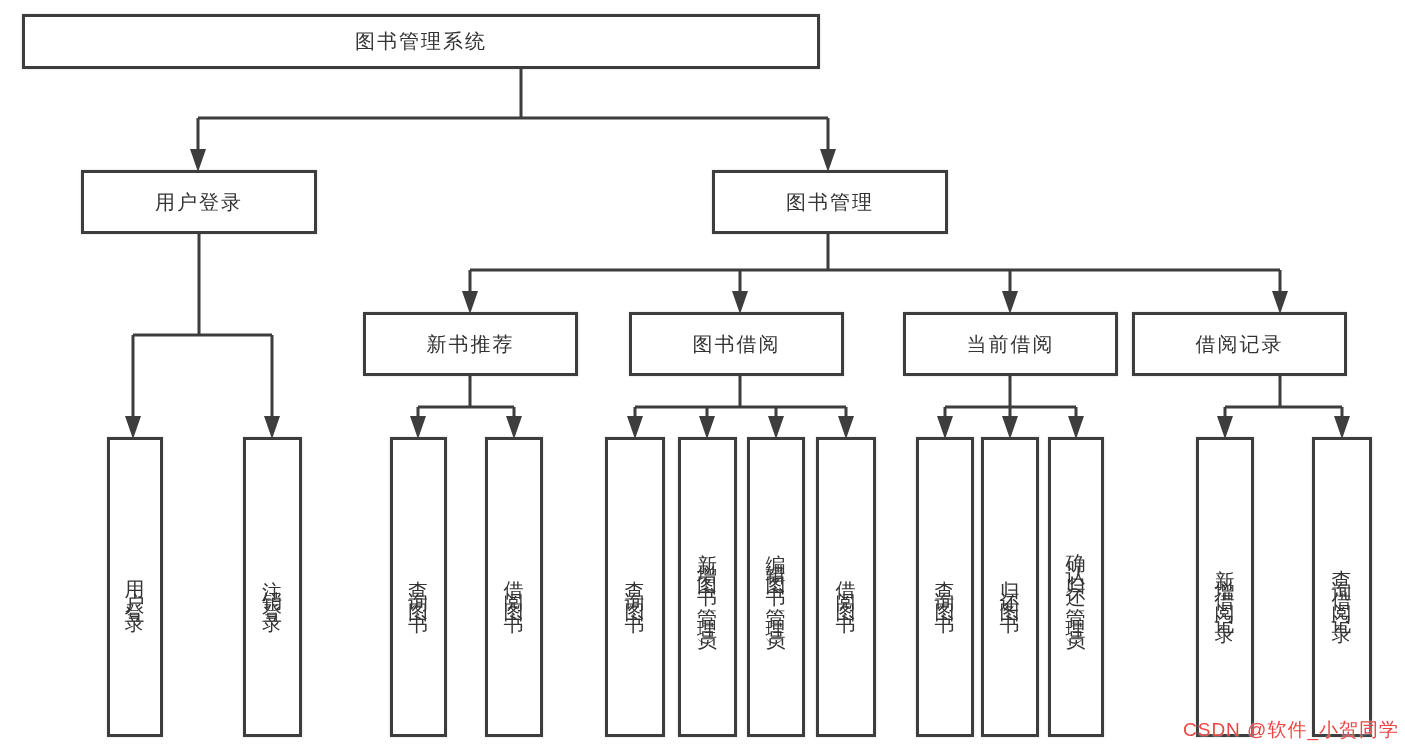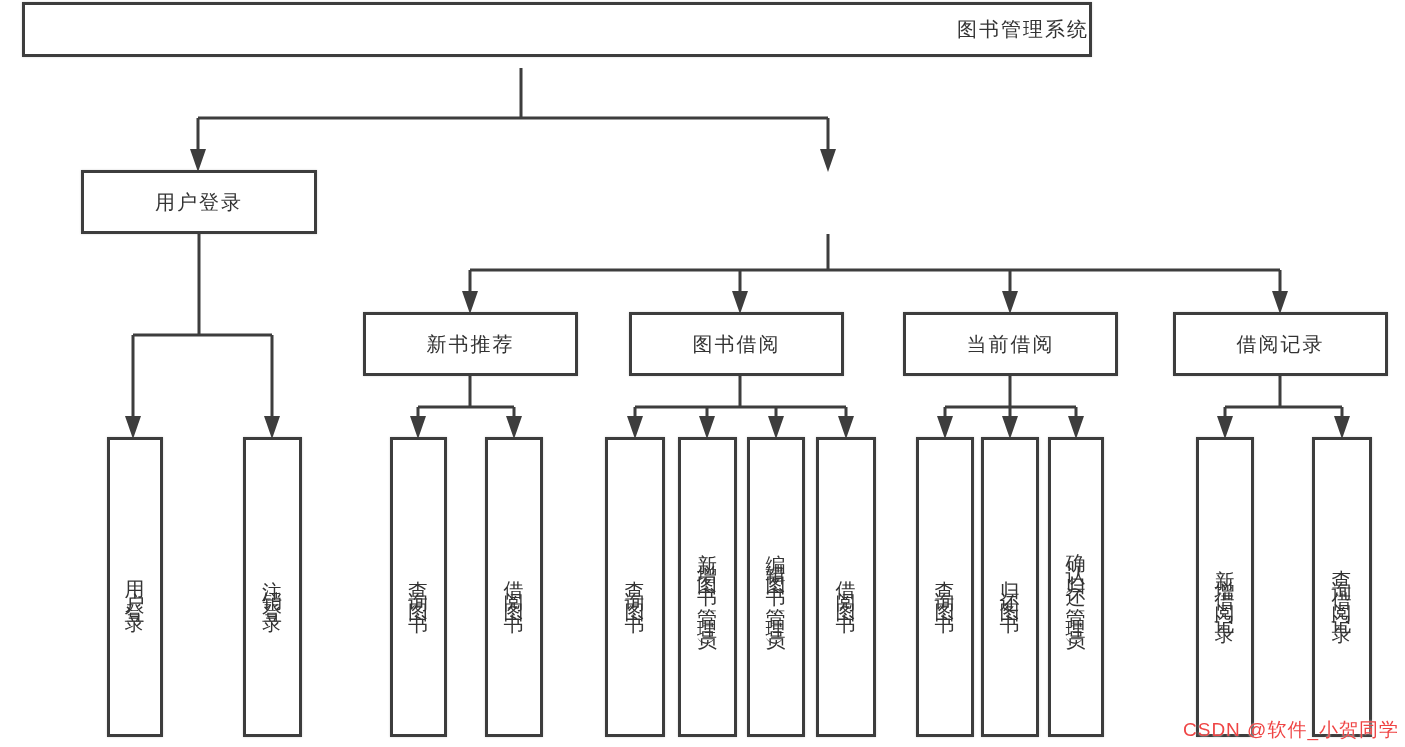--- a/index.html
+++ b/index.html
@@ -23,28 +23,28 @@
   .hbox{font-size:20px;letter-spacing:2px;}
   .vbox{top:437px;height:300px;}
   .vbox .lbl{
     writing-mode:vertical-rl;
     text-orientation:mixed;
     font-size:20px;
     letter-spacing:11px;
     line-height:1;
   }
   
-  #n-root{left:22px;top:2px;width:1070px;height:55px;justify-content:flex-end;}
+  #n-root{left:22px;top:14px;width:798px;height:55px;}
   
   #n-login{left:81px;top:170px;width:236px;height:64px;}
   #n-mgmt{left:712px;top:170px;width:236px;height:64px;}
   
   .l3{top:312px;width:215px;height:64px;}
   #n-newbook{left:363px;align-items:center;} #n-borrow{left:629px;font-family:Liberation Mono, monospace;}
-  #n-current{left:903px;align-items:center;} #n-records{left:1173px;}
+  #n-current{left:903px;align-items:center;} #n-records{left:1132px;}
   
   #v1{left:107px;width:56px;}  #v2{left:243px;width:59px;}
   #v3{left:390px;width:57px;}  #v4{left:485px;width:58px;}
   #v5{left:605px;width:60px;}  #v6{left:678px;width:59px;}
   #v7{left:747px;width:58px;}  #v8{left:816px;width:60px;}
   #v9{left:916px;width:58px;}  #v10{left:981px;width:58px;}
   #v11{left:1048px;width:56px;} #v12{left:1196px;width:58px;}
   #v13{left:1312px;width:60px;}
   #watermark{
     position:absolute;left:1183px;top:717px;
@@ -102,20 +102,23 @@
     </g>
   </svg>
 
   <div id="n-root" class="hbox">
     <span class="lbl">图书管理系统</span>
   </div>
 
   <div id="n-login" class="hbox">
     <span class="lbl">用户登录</span>
   </div>
+  <div id="n-mgmt" class="hbox">
+    <span class="lbl">图书管理</span>
+  </div>
 
   <div id="n-newbook" class="hbox l3">
     <span class="lbl">新书推荐</span>
   </div>
   <div id="n-borrow" class="hbox l3">
     <span class="lbl">图书借阅</span>
   </div>
   <div id="n-current" class="hbox l3">
     <span class="lbl">当前借阅</span>
   </div>

